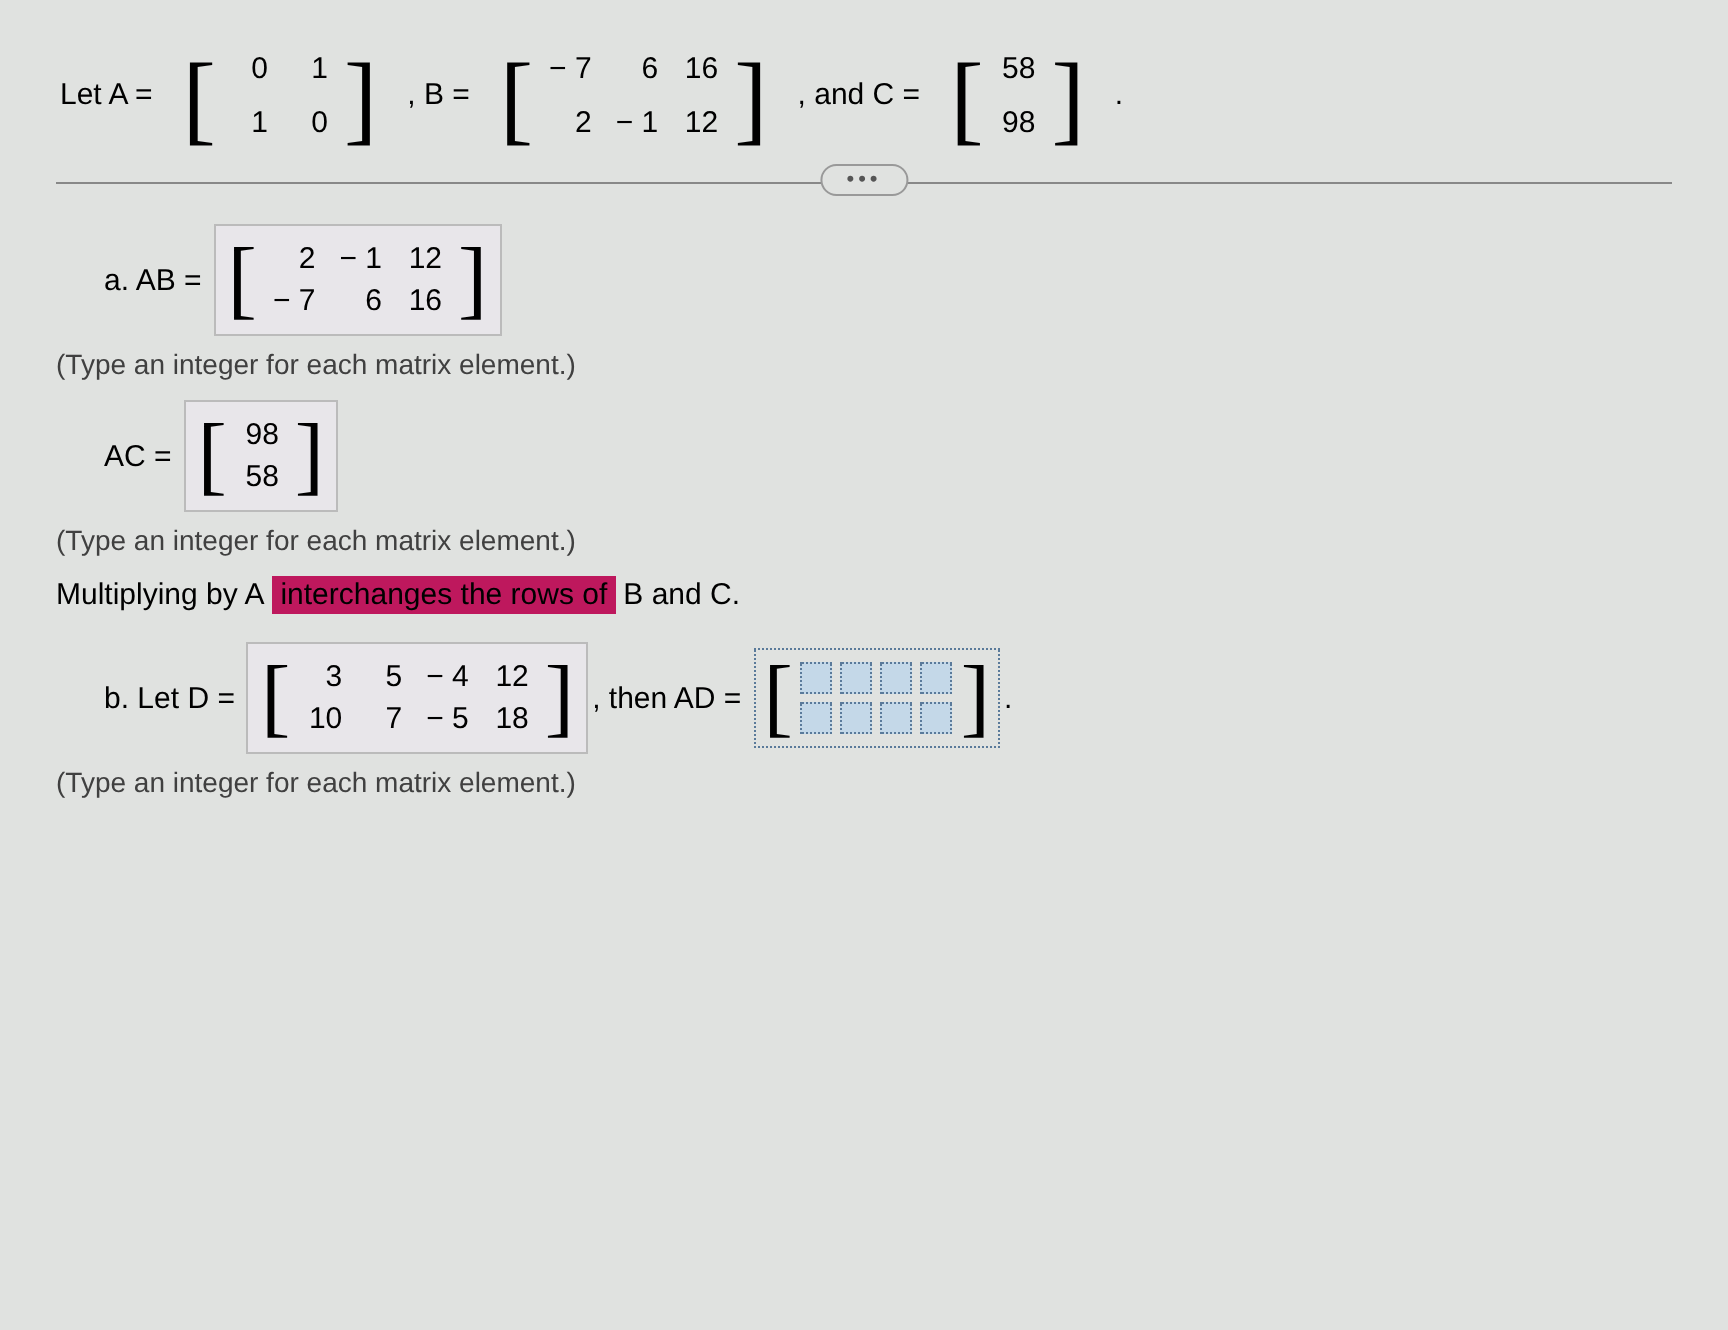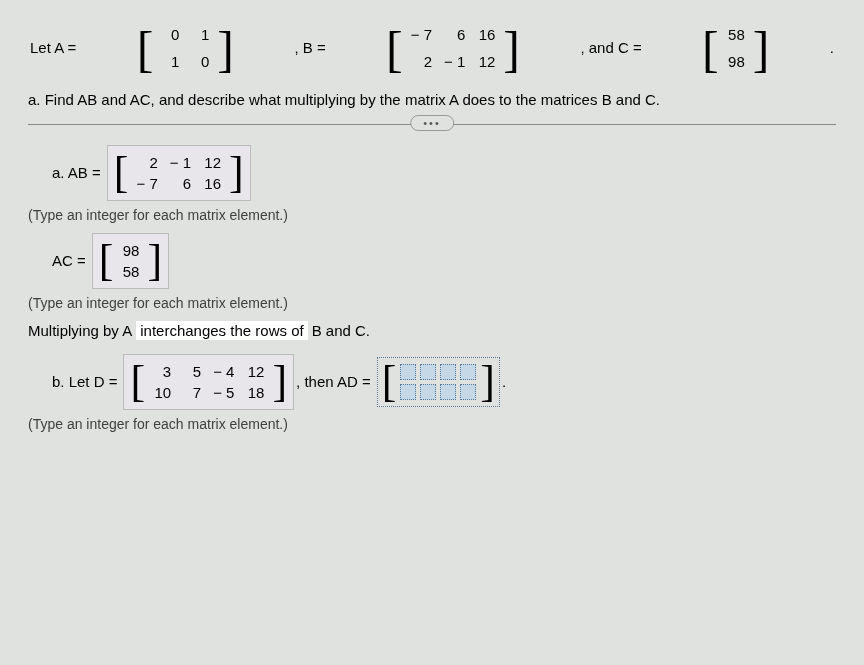--- a/index.html
+++ b/index.html
@@ -8,21 +8,21 @@
       font-size: 15px;
       color: #000;
       width: 864px;
       height: 665px;
       background: #e0e2e0;
       padding: 18px 28px;
       position: relative;
       overflow: hidden;
     }
     .problem-statement { line-height: 1.5; }
-    .matrix-row { display: flex; align-items: center; flex-wrap: wrap; gap: 11px; justify-content: space-between; }
+    .matrix-row { display: flex; align-items: center; flex-wrap: wrap; gap: 11px; }
     .matrix { display: inline-flex; align-items: stretch; margin: 0 2px; }
     .bracket { font-size: 50px; font-family: 'Cambria Math', serif; line-height: 1; display:flex; align-items:center; font-weight:200; }
     .bracket.small { font-size: 44px; }
     .grid { display: grid; gap: 4px 12px; align-items: center; padding: 6px 8px; }
     .grid span { text-align: right; min-width: 18px; }
     .grid.c2 { grid-template-columns: repeat(2, auto); }
     .grid.c3 { grid-template-columns: repeat(3, auto); }
     .grid.c4 { grid-template-columns: repeat(4, auto); }
     .grid.c1 { grid-template-columns: auto; }
     .txt { margin: 10px 0; }
@@ -31,21 +31,21 @@
       position: absolute; left: 50%; top: -9px; transform: translateX(-50%);
       background: #e0e2e0; border: 1px solid #999; border-radius: 10px;
       font-size: 11px; padding: 1px 12px; letter-spacing: 2px; color:#555;
     }
     .ans-label { display:inline-block;margin-left:24px; }
     .part-line { display:flex; align-items:center; margin: 6px 0; }
     .filled-box {
       background: #e8e6ea; border: 1px solid #bbb; padding: 2px 4px;
       display: inline-flex; align-items: center;
     }
-    .filled-text { background: #ffffff; padding: 1px 4px; }
+    .filled-text { background: #be185d; padding: 1px 4px; }
     .blank-box {
       width: 16px; height: 16px; background: #c4d8e8;
       border: 1px dotted #5a7a9a; display: inline-block;
     }
     .blank-grid { display:grid; grid-template-columns: repeat(4, 16px); grid-template-rows: repeat(2,16px); gap:4px; padding: 4px; }
     .outline-box { border: 1px dotted #5a7a9a; padding: 2px; display:inline-flex; align-items:center;}
     .help { color:#404040; font-size: 14px; margin: 2px 0 10px; }
     .eqpart { margin: 0 2px; }
   </style>
 </head>
@@ -82,21 +82,20 @@
       <span class="bracket">[</span>
       <span class="grid c1">
         <span>58</span>
         <span>98</span>
       </span>
       <span class="bracket">]</span>
     </span>
     <span class="eqpart">.</span>
   </div>
 
-  <div class="txt">a. Find AB and AC, and describe what multiplying by the matrix A does to the matrices B and C.</div>
 </div>
 
 <div style="position:relative;">
   <hr class="divider">
   <span class="ellipsis-pill">•••</span>
 </div>
 
 <div class="part-line" style="margin-top:20px">
   <span class="ans-label">a. AB =</span>
   <span class="filled-box" style="margin-left:6px">

